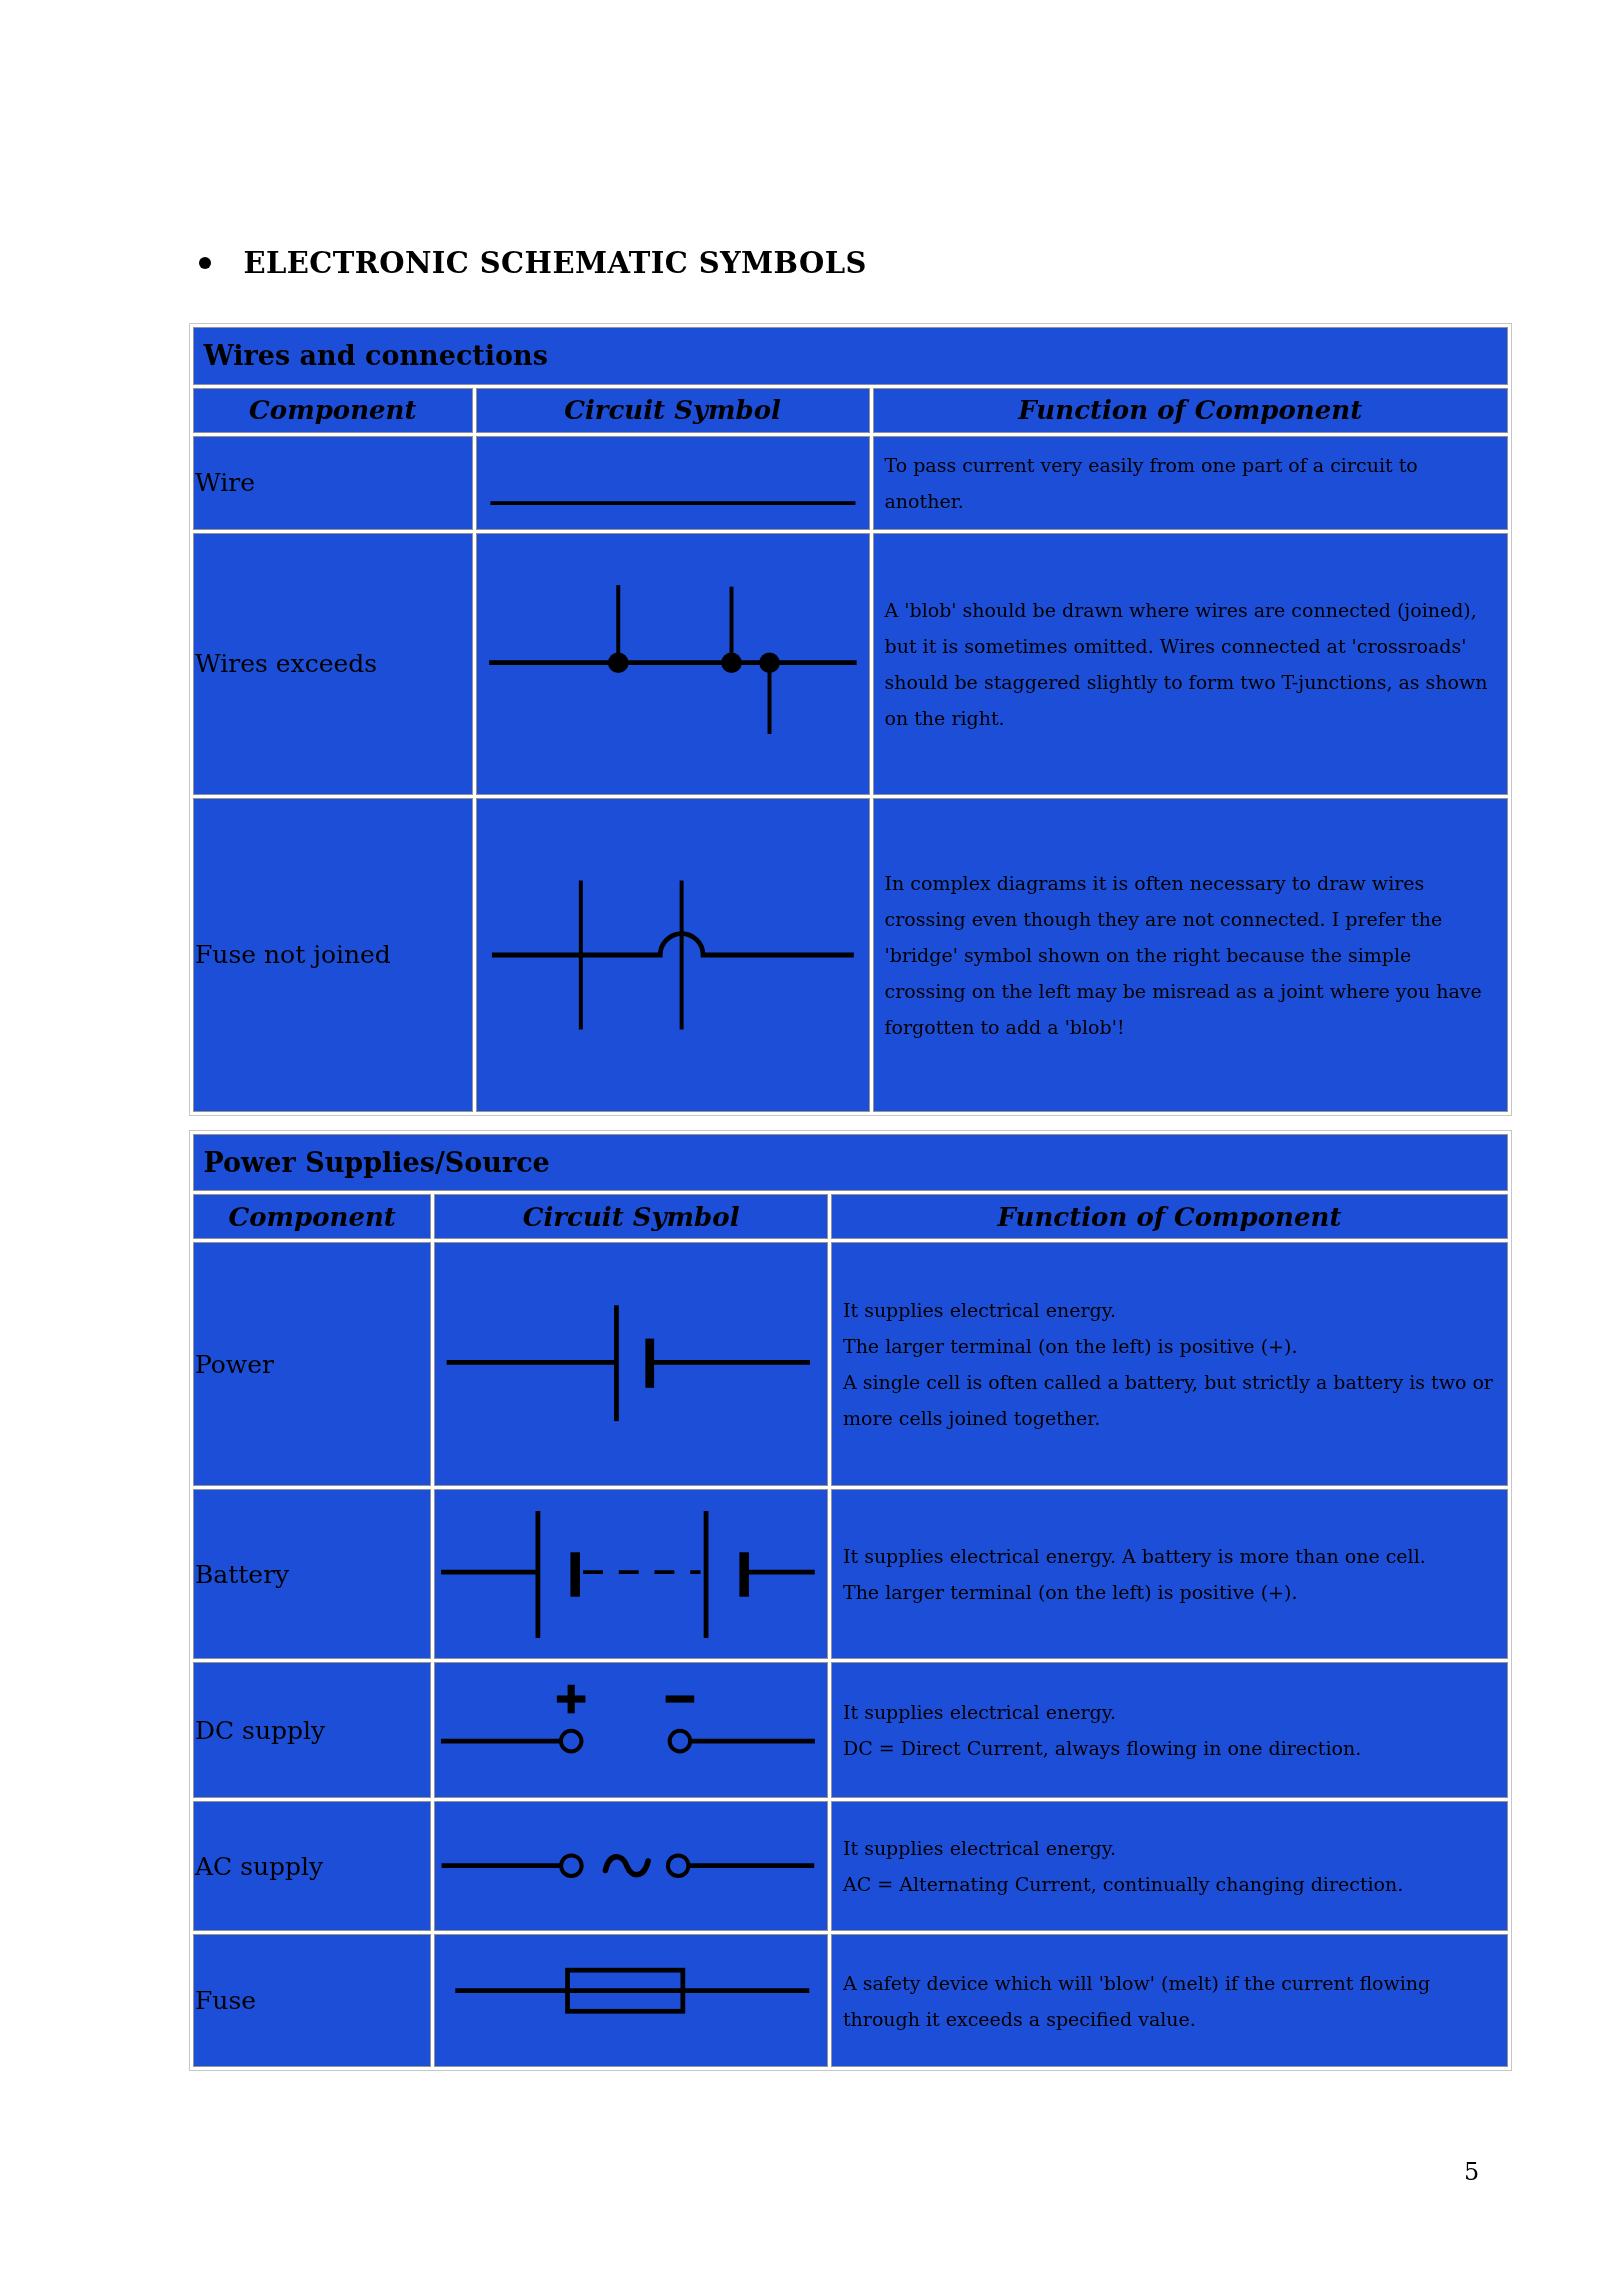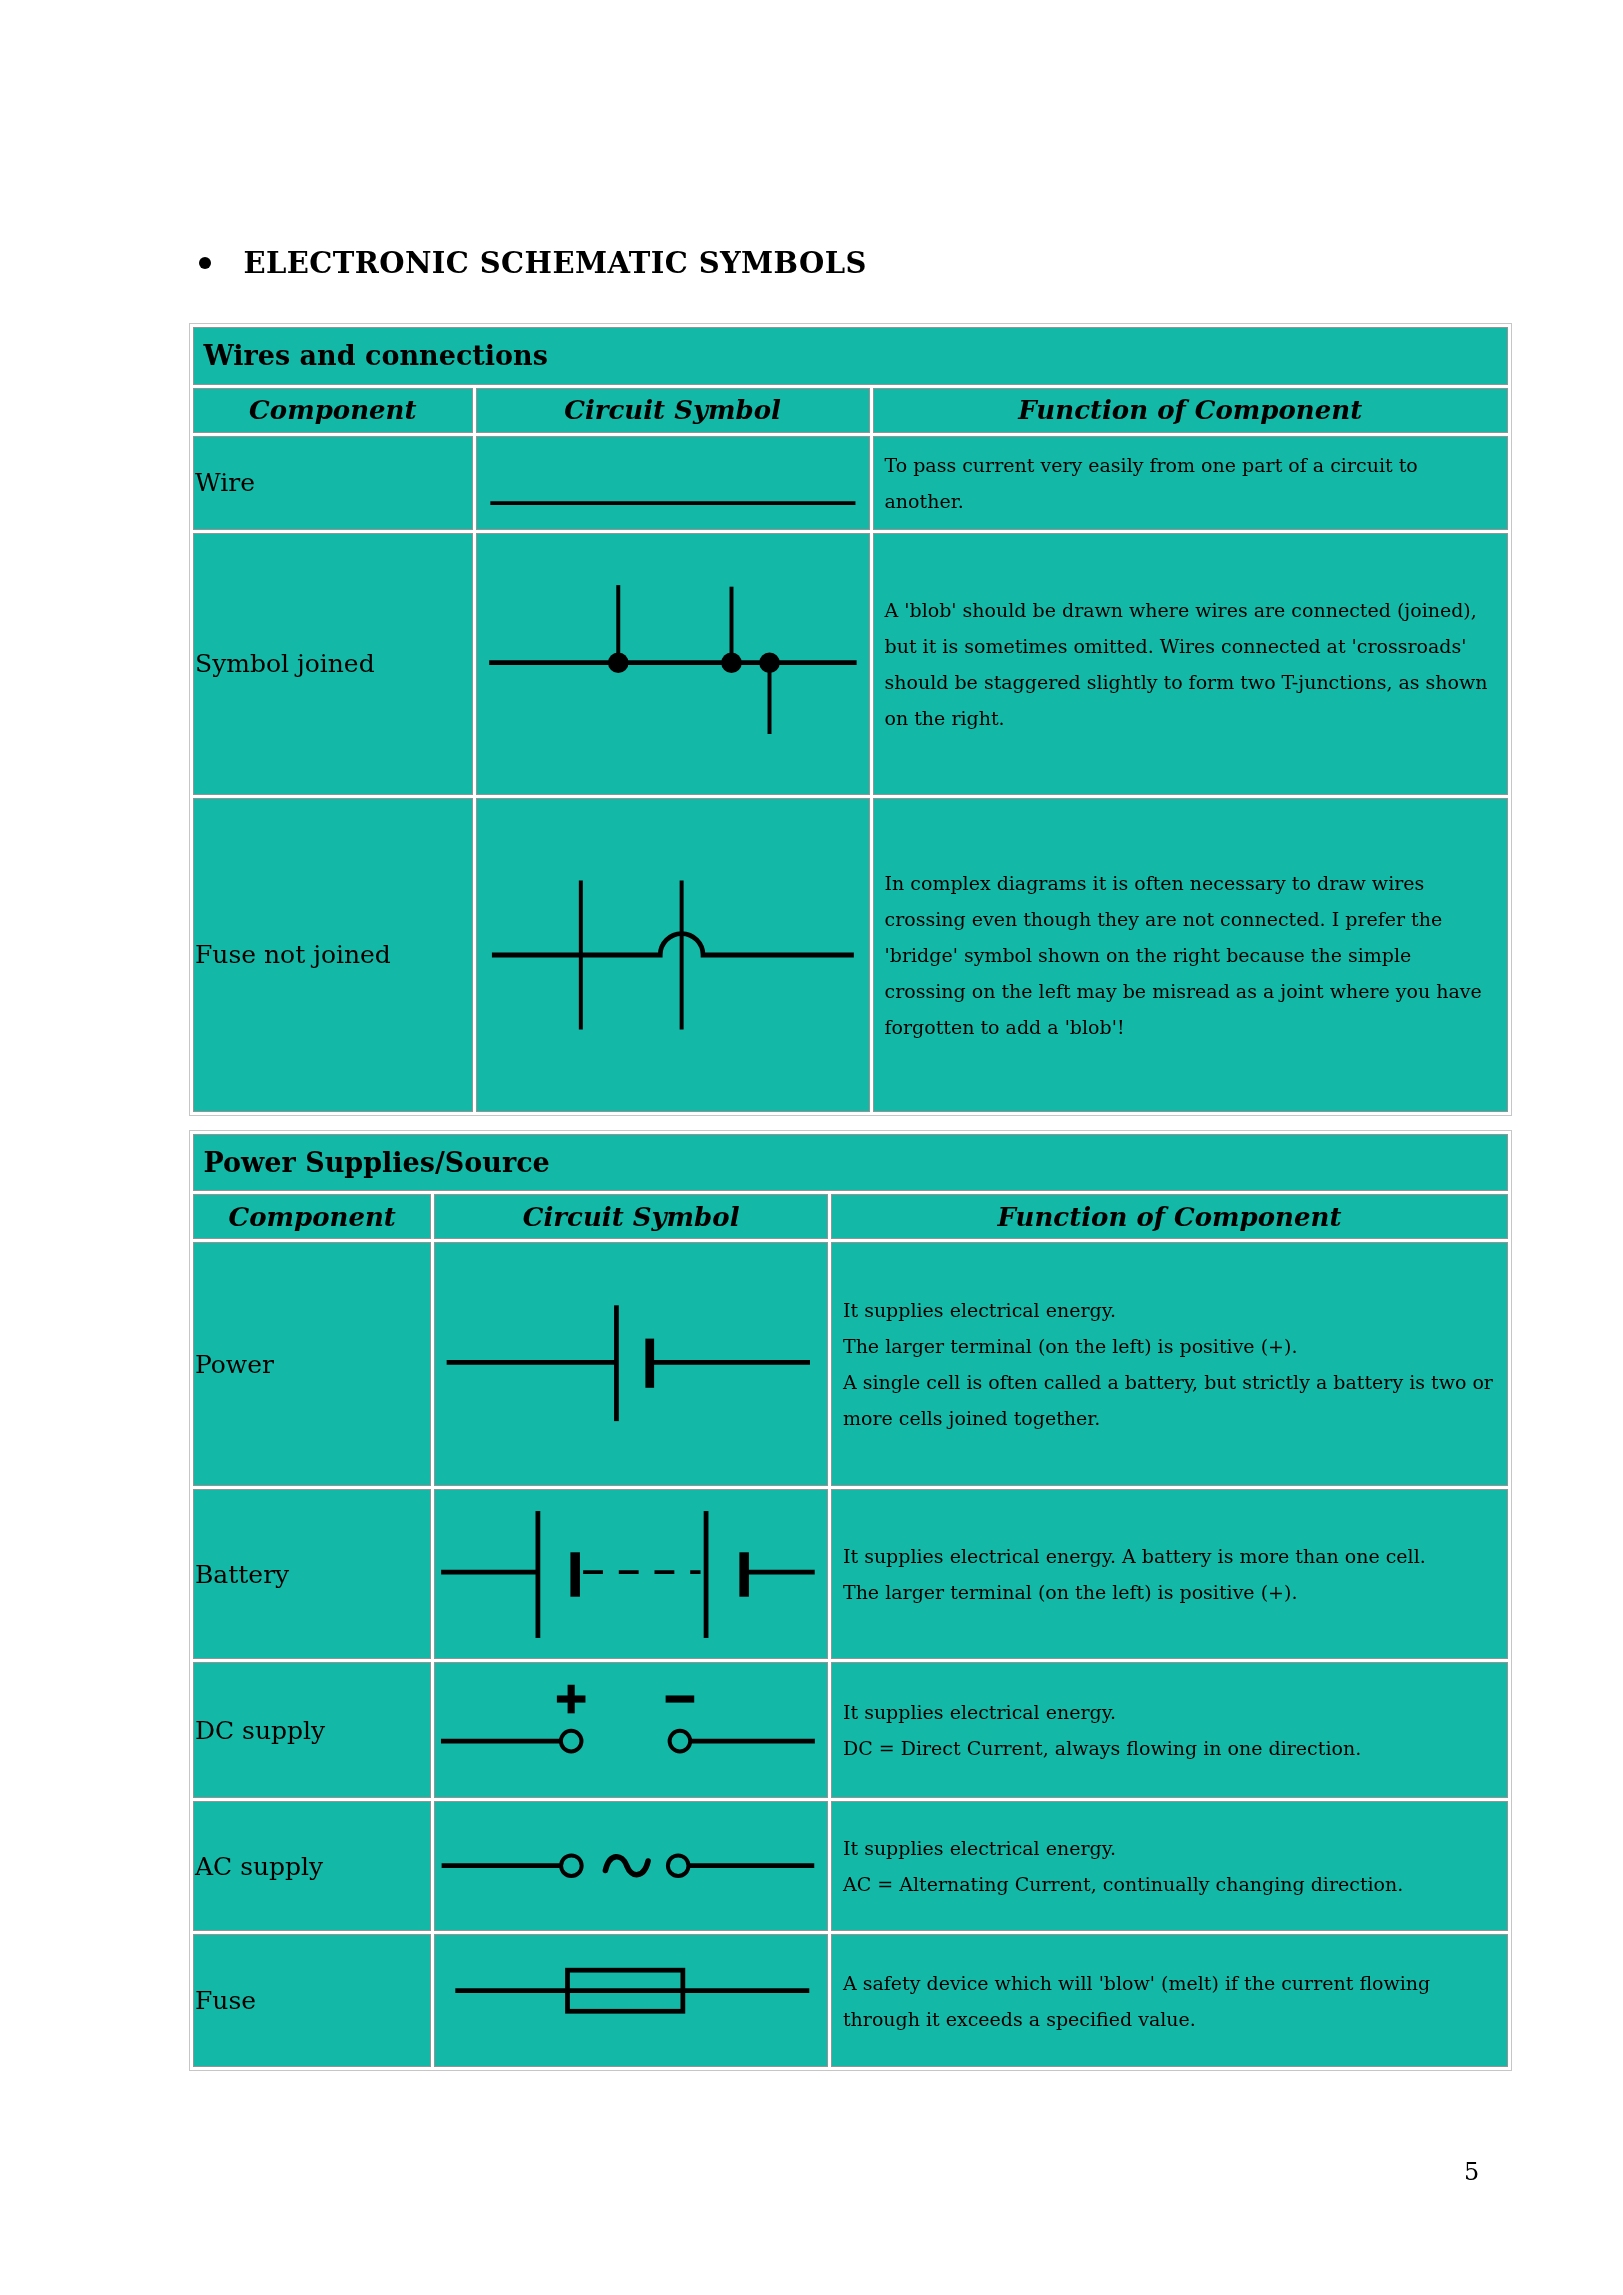--- a/index.html
+++ b/index.html
@@ -15,21 +15,21 @@
   .bullet-dot { width:12px; height:12px; border-radius:50%; background:#000; margin-right:33px; flex:0 0 auto; }
   .heading-text { font-size:29px; font-weight:bold; letter-spacing:0.4px; }
 
   
   table.sym-table {
     border-collapse:separate; border-spacing:3.2px;
     width:1323px; table-layout:fixed;
     background:#fff; border:0.8px solid #c6c6c6;
     margin:0 0 14.3px 0;
   }
-  table.sym-table td, table.sym-table th { border:0.8px solid #949494; background:#14b8a6; }
+  table.sym-table td, table.sym-table th { border:0.8px solid #949494; background:#1d4ed8; }
   td.band {
     background:#FAFAD2; font-weight:bold; font-size:27px;
     padding:4.8px 9.5px; height:46px; vertical-align:middle; text-align:left;
   }
   th.colhead { font-size:26px; font-weight:bold; text-align:center; vertical-align:middle; height:41px;font-style:italic; }
   td.comp { vertical-align:middle; font-size:25px; }
   td.sym  { text-align:center; vertical-align:middle; padding:0; }
   td.func { font-size:19px; line-height:36px; padding:8px 11px; text-align:left; vertical-align:middle; }
   .fp { display:block; }
   td.sym svg { display:block; margin:0 auto; }
@@ -68,21 +68,21 @@
         <svg width="377" height="89" viewBox="0 0 475 112">
           <line x1="8" y1="82" x2="468" y2="82" stroke="#000" stroke-width="5"></line>
         </svg>
       </td>
       <td class="func">
         <span class="fp">To pass current very easily from one part of a circuit to another.</span>
       </td>
     </tr>
 
     <tr style="height:262px">
-      <td class="comp">Symbol joined</td>
+      <td class="comp">Wires exceeds</td>
       <td class="sym">
         <svg width="377" height="255" viewBox="0 0 475 322">
           <line x1="6" y1="160" x2="470" y2="160" stroke="#000" stroke-width="6"></line>
           <line x1="169" y1="62" x2="169" y2="160" stroke="#000" stroke-width="5"></line>
           <line x1="312" y1="64" x2="312" y2="160" stroke="#000" stroke-width="5"></line>
           <line x1="360" y1="160" x2="360" y2="250" stroke="#000" stroke-width="5"></line>
           <circle cx="169" cy="160" r="13" fill="#000"></circle>
           <circle cx="312" cy="160" r="13" fill="#000"></circle>
           <circle cx="360" cy="160" r="13" fill="#000"></circle>
         </svg>

